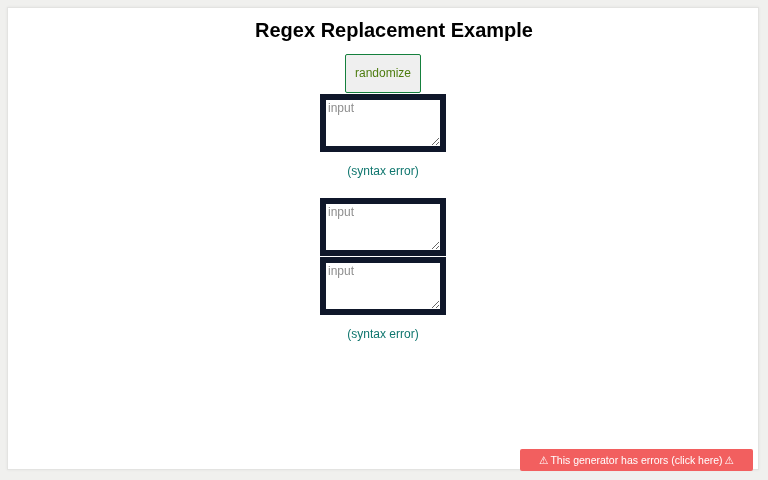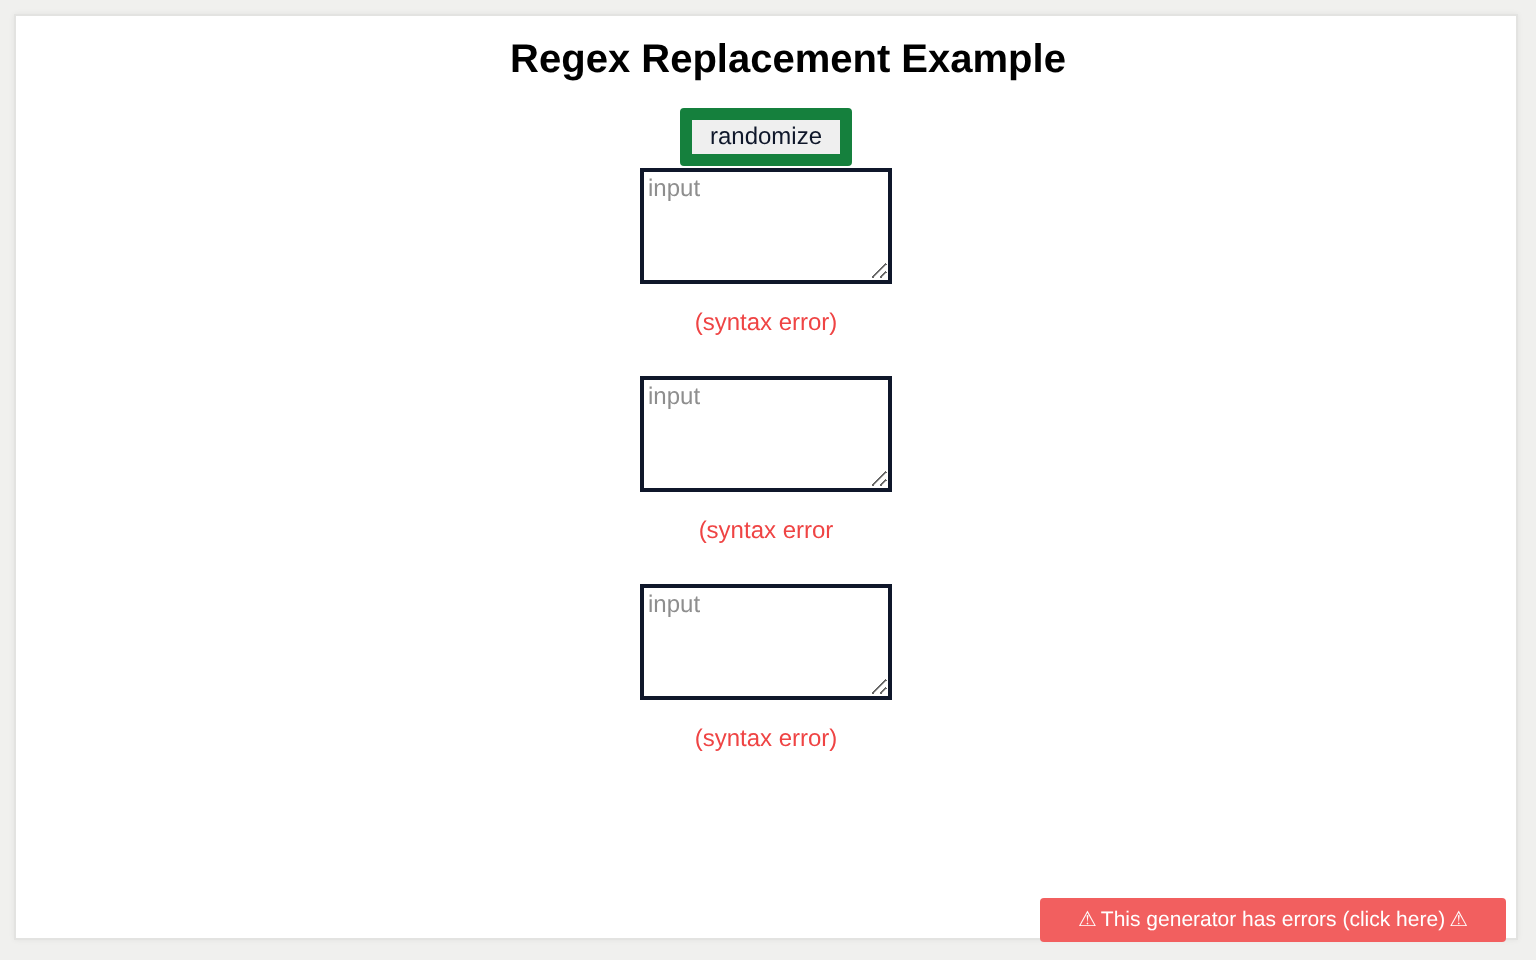--- a/index.html
+++ b/index.html
@@ -24,49 +24,49 @@
     font-weight: bold;
     color: #000000;
     margin-left: 22px;
   }
   .randomize-btn {
     display: inline-block;
     margin-top: 12px;
     font-family: "Liberation Sans", sans-serif;
     font-size: 12px;
     line-height: 13px;
-    color: #0f172a;
+    color: #4d7c0f;
     background: #efefef;
-    border: 6px solid #15803d;
+    border: 1px solid #15803d;
     border-radius: 2px;
-    padding: 2px 9px;
+    padding: 12px 9px;
     cursor: pointer;
   }
   .io-group { }
   textarea.gen-input {
     display: block;
     margin: 1px auto 0 auto;
     width: 126px;
     height: 58px;
-    border: 2px solid #0f172a;
+    border: 6px solid #0f172a;
     background: #ffffff;
     font-family: "Liberation Sans", sans-serif;
     font-size: 12px;
     padding: 1px 2px;
     color: #333333;
     resize: both;
   }
   textarea.gen-input::placeholder {
     color: #8e8e8e;
     opacity: 1;
   }
   .output-text {
     font-size: 12px;
     line-height: 14px;
-    color: #ef4444;
+    color: #0f766e;
     margin: 12px 0 20px 0;
   }
   .error-banner {
     position: fixed;
     right: 15px;
     bottom: 9px;
     background: #f25f5f;
     color: #ffffff;
     font-size: 10.5px;
     line-height: 12px;
@@ -86,21 +86,20 @@
 
   <button class="randomize-btn">randomize</button>
 
   <div class="io-group">
     <textarea class="gen-input" placeholder="input" style=""></textarea>
     <div class="output-text">(syntax error)</div>
   </div>
 
   <div class="io-group">
     <textarea class="gen-input" placeholder="input" style=""></textarea>
-    <div class="output-text">(syntax error</div>
   </div>
 
   <div class="io-group">
     <textarea class="gen-input" placeholder="input" style=""></textarea>
     <div class="output-text">(syntax error)</div>
   </div>
 
 </div>
 
 <div class="error-banner">

